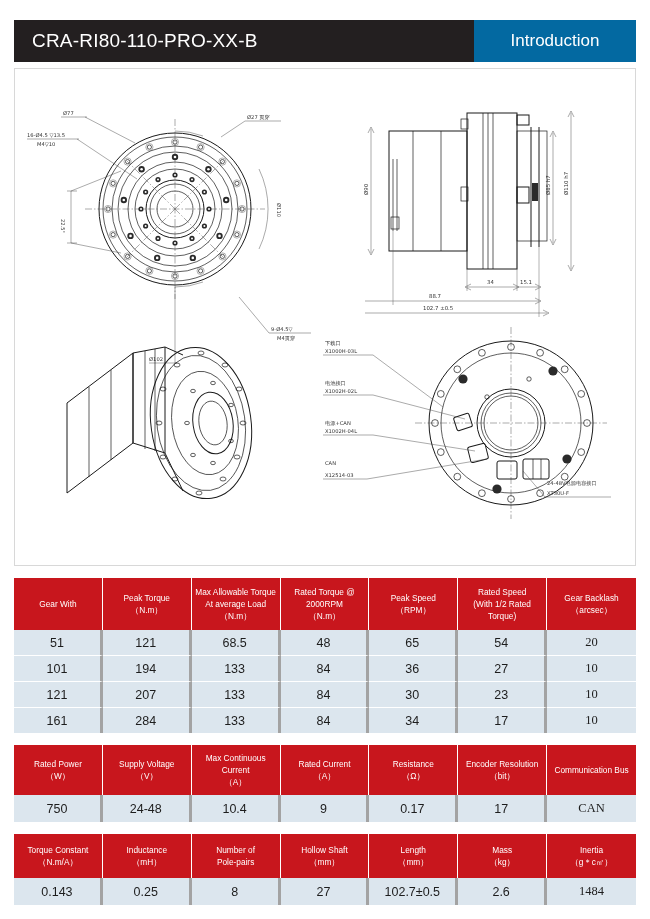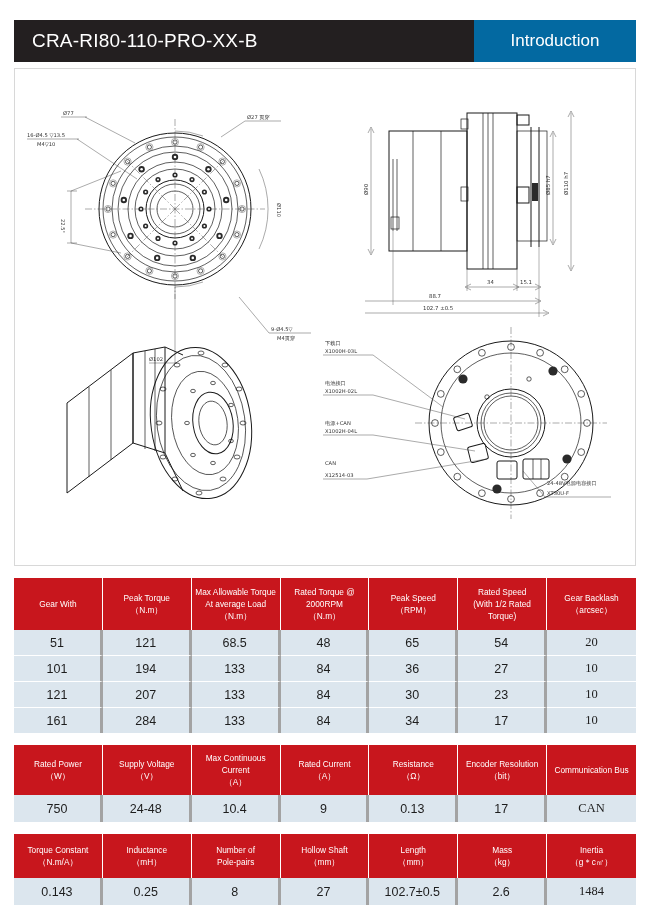--- a/index.html
+++ b/index.html
@@ -532,21 +532,21 @@
           <th>Encoder Resolution<br>（bit）</th>
           <th>Communication Bus</th>
         </tr>
       </thead>
       <tbody>
           <tr>
             <td>750</td>
             <td>24-48</td>
             <td>10.4</td>
             <td>9</td>
-            <td>0.13</td>
+            <td>0.17</td>
             <td>17</td>
             <td>CAN</td>
           </tr>
         </tbody>
     </table>
 
     <table class="t3">
       <thead>
         <tr>
           <th>Torque Constant<br>（N.m/A）</th>

